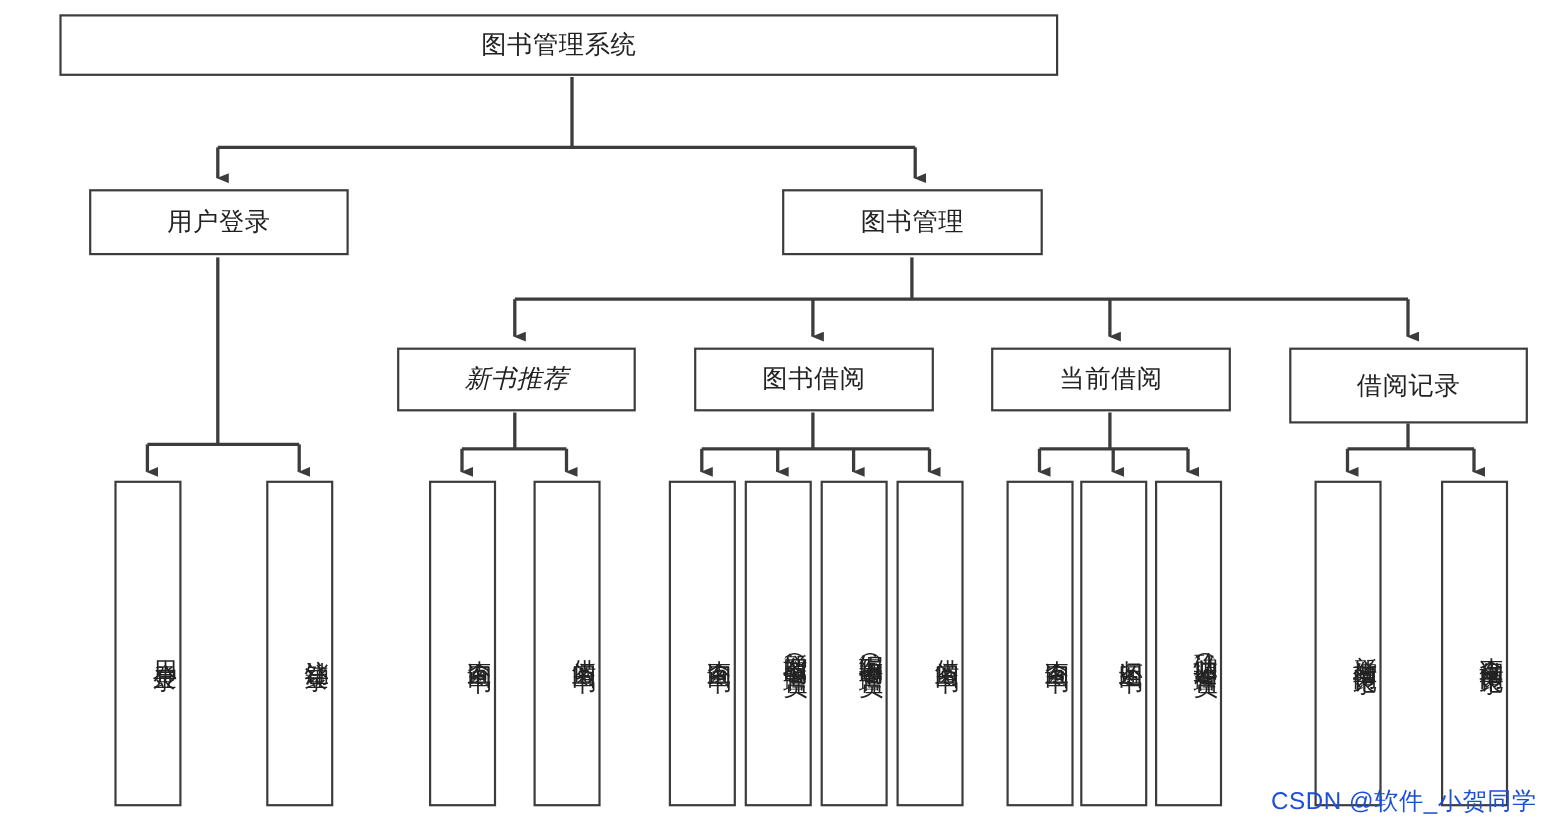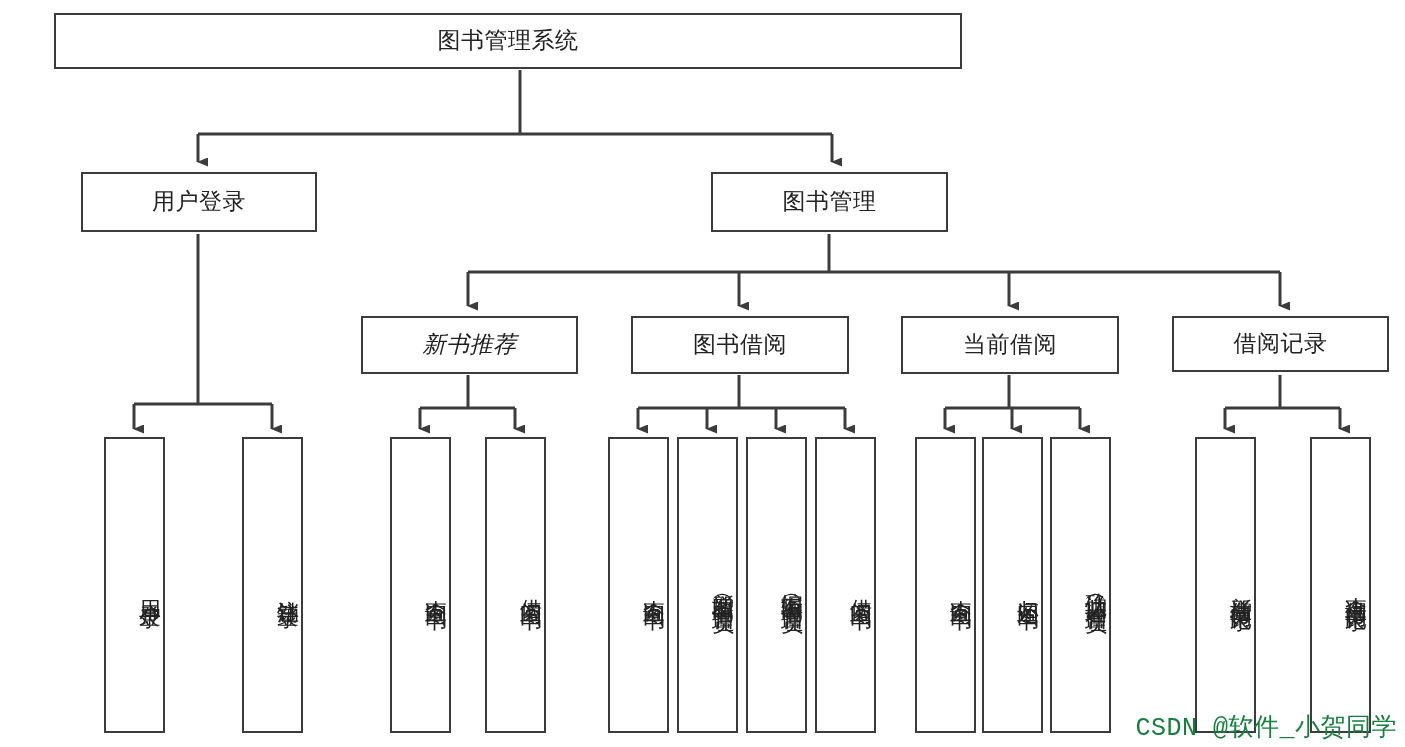--- a/index.html
+++ b/index.html
@@ -64,25 +64,25 @@
 
   .node.vertical .label {
     writing-mode: vertical-rl;
     text-orientation: upright;
   }
 
   #watermark {
     position: absolute;
     right: 8px;
     bottom: 4px;
-    font-size: 25px;
-    color: #15803d;
+    font-size: 22px;
+    color: #1d4ed8;
     white-space: nowrap;
     letter-spacing: 0.5px;
-    font-family: Liberation Mono, monospace;
+    font-family: Liberation Sans, sans-serif;
   }
 </style>
 </head>
 <body>
 
 <div id="diagram-root">
 
   <svg class="connectors" viewBox="0 0 1405 747" width="1405" height="747" xmlns="http://www.w3.org/2000/svg">
     <defs>
       <marker id="arrow" markerWidth="9" markerHeight="11" refX="4.5" refY="10" orient="auto" markerUnits="userSpaceOnUse">
@@ -146,21 +146,21 @@
 
   <div class="node horizontal" style="left:361px; top:316px; width:217px; height:58px;font-style:italic;">
     <span class="label">新书推荐</span>
   </div>
   <div class="node horizontal" style="left:901px; top:316px; width:218px; height:58px;">
     <span class="label">当前借阅</span>
   </div>
   <div class="node horizontal" style="left:631px; top:316px; width:218px; height:58px;">
     <span class="label">图书借阅</span>
   </div>
-  <div class="node horizontal" style="left:1172px; top:316px; width:217px; height:56px;">
+  <div class="node horizontal" style="left:1172px; top:316px; width:217px; height:69px;">
     <span class="label">借阅记录</span>
   </div>
 
   <div class="node vertical" style="left:104px; top:437px; width:61px; height:296px;">
     <span class="label">用户登录</span>
   </div>
   <div class="node vertical" style="left:242px; top:437px; width:61px; height:296px;">
     <span class="label">注销登录</span>
   </div>
 

